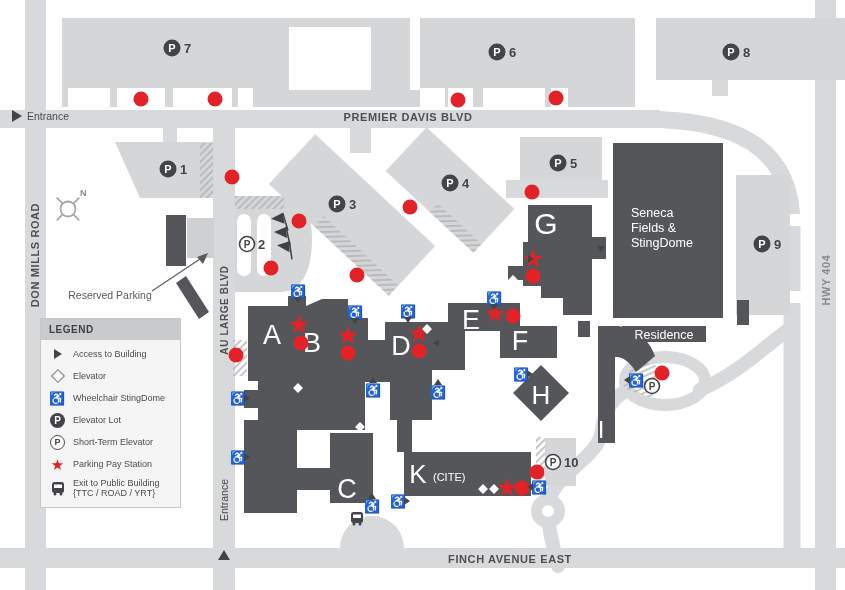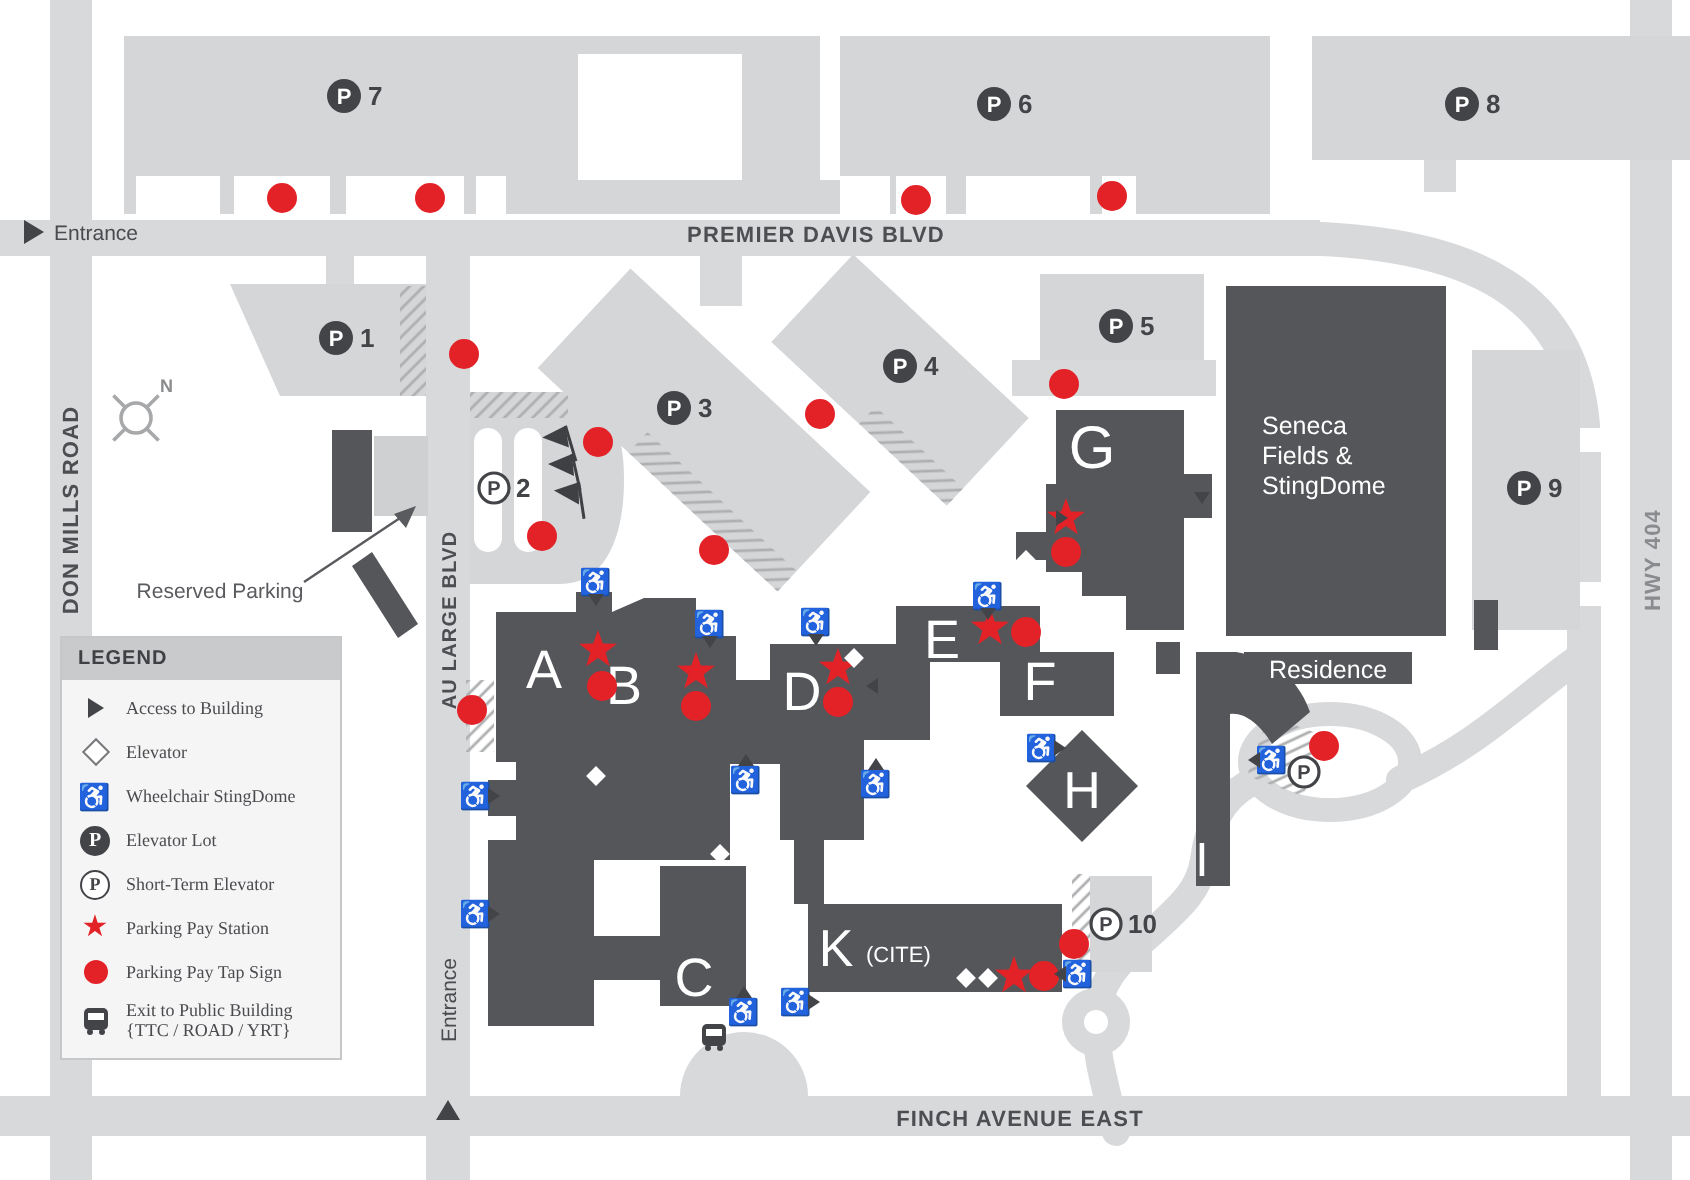--- a/index.html
+++ b/index.html
@@ -1,23 +1,23 @@
 <!DOCTYPE html>
 <html><head>
 <meta charset="utf-8">
 <style>
   html,body{margin:0;padding:0;background:#fff;font-family:"Liberation Sans",sans-serif;}
   .stage{position:relative;width:845px;height:590px;background:#fff;overflow:hidden;}
   svg text{font-family:"Liberation Sans",sans-serif;}
   .road-label{fill:#4d4e52;font-size:11px;font-weight:bold;letter-spacing:.6px;}
   .bldg-label{fill:#ffffff;}
-  .legend{position:absolute;left:30px;top:318px;width:141px;background:#f5f5f6;border:1px solid #c6c7c9;box-sizing:border-box;}
+  .legend{position:absolute;left:40px;top:318px;width:141px;background:#f5f5f6;border:1px solid #c6c7c9;box-sizing:border-box;}
   .legend-header{background:#c9cacc;color:#3f4043;font-size:10px;font-weight:bold;letter-spacing:.5px;padding:5px 8px;}
   .legend-body{padding:6px 6px 8px 8px;display:flex;flex-direction:column;gap:6px;}
-  .legend-row{display:flex;align-items:center;gap:7px;font-family:Liberation Serif, serif;}
+  .legend-row{display:flex;align-items:center;gap:7px;}
   .legend-icon{width:17px;min-width:17px;height:16px;display:flex;align-items:center;justify-content:center;}
   .legend-label{font-size:9px;color:#4a4b4e;line-height:1.15;}
   .tri{width:0;height:0;border-left:8px solid #434448;border-top:5px solid transparent;border-bottom:5px solid transparent;}
   .diam{width:8px;height:8px;border:1.4px solid #77787b;transform:rotate(45deg);background:#fff;}
   .pl{width:15px;height:15px;border-radius:50%;background:#434448;color:#fff;font-size:10px;font-weight:bold;display:flex;align-items:center;justify-content:center;}
   .stp{width:13px;height:13px;border-radius:50%;background:#fff;border:1.5px solid #434448;color:#434448;font-size:9px;font-weight:bold;display:flex;align-items:center;justify-content:center;}
   .star{color:#e32227;font-size:15px;line-height:1;}
   .dot{width:12px;height:12px;border-radius:50%;background:#e32227;}
   .wc{color:#434448;font-size:13px;line-height:1;}
   .hatchbox{width:13px;height:13px;background:repeating-linear-gradient(45deg,#e9eaeb 0 2px,#aeafb1 2px 3px);}
@@ -303,26 +303,20 @@
             <span class="stp">P</span>
           </span>
       <span class="legend-label">Short-Term Elevator</span>
     </div>
     <div class="legend-row">
       <span class="legend-icon star">★</span>
       <span class="legend-label">Parking Pay Station</span>
     </div>
     <div class="legend-row">
       <span class="legend-icon">
-            <span class="dot"></span>
-          </span>
-      <span class="legend-label">Parking Pay Tap Sign</span>
-    </div>
-    <div class="legend-row">
-      <span class="legend-icon">
         <svg width="14" height="15" viewBox="0 0 14 15">
               <rect x="1" y="1" width="12" height="11" rx="2.5" fill="#434448"></rect>
               <rect x="3" y="3.5" width="8" height="3.5" fill="#ffffff"></rect>
               <circle cx="4" cy="13" r="1.5" fill="#434448"></circle>
               <circle cx="10" cy="13" r="1.5" fill="#434448"></circle>
             </svg>
       </span>
       <span class="legend-label"><span>Exit to Public Building</span><br><span>{TTC / ROAD / YRT}</span></span>
     </div>
   </div>

